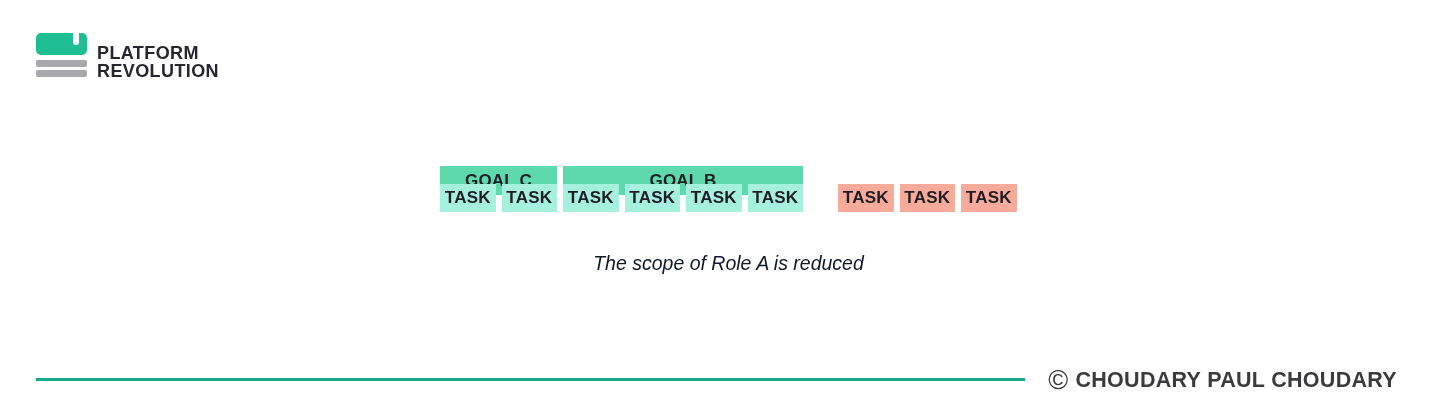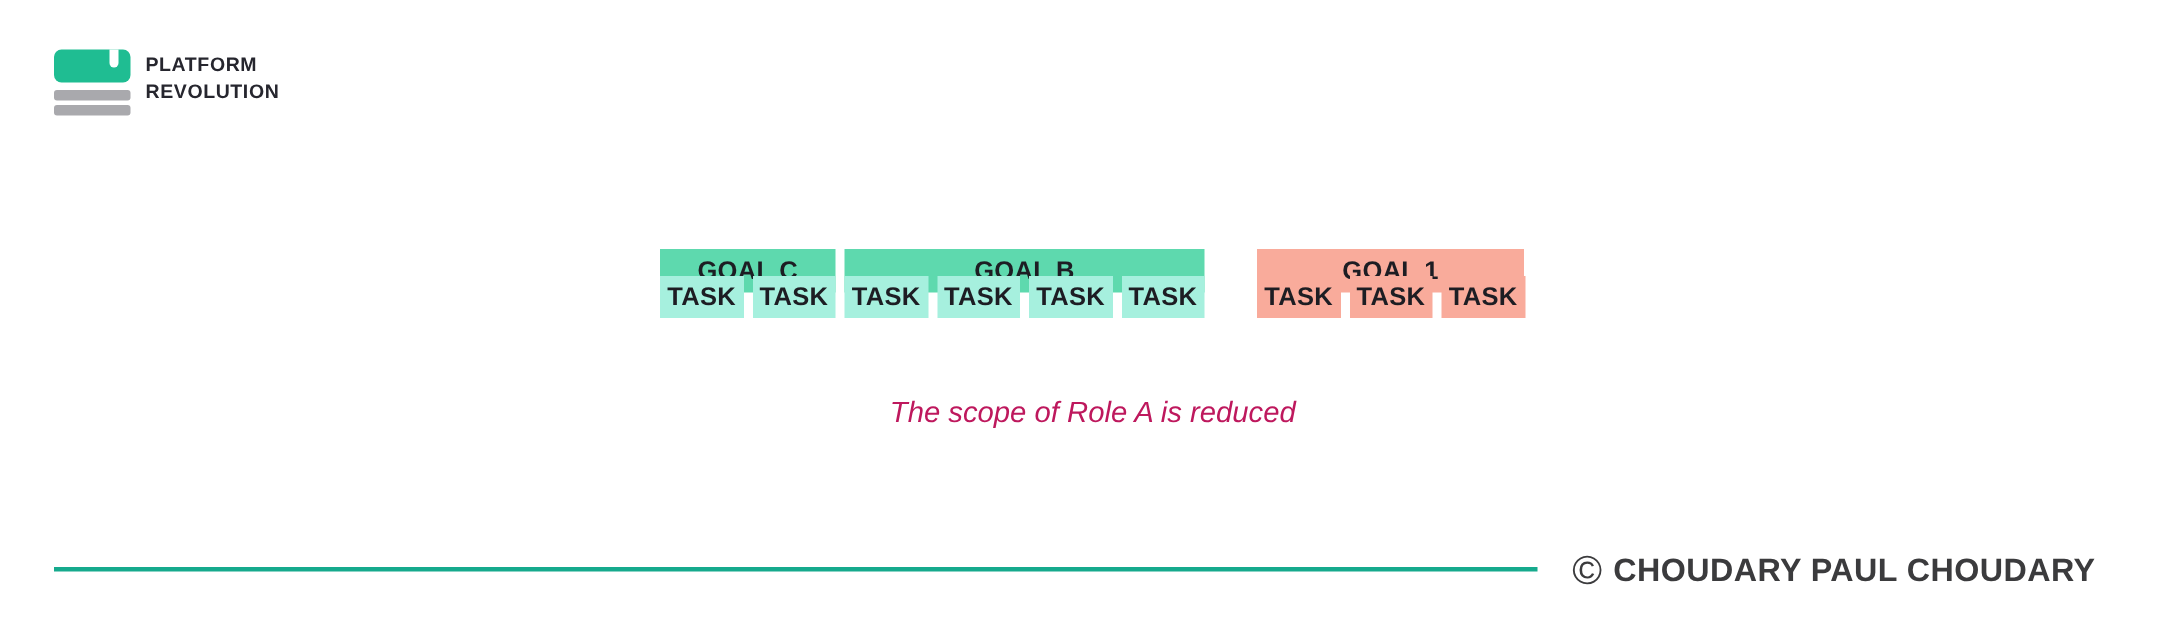--- a/index.html
+++ b/index.html
@@ -26,22 +26,22 @@
     background: #ffffff; border-radius: 0 0 3px 3px;
   }
   .logo-gray-bar {
     position: absolute; left: 0;
     width: 51px; height: 7px;
     background: #a9a9ad; border-radius: 2px;
   }
   .logo-gray-bar.b1 { top: 27px; }
   .logo-gray-bar.b2 { top: 37px; }
   .logo-text {
-    position: absolute; left: 61px; top: 1px;
-    font-size: 13px; font-weight: 800; letter-spacing: 0.4px;
+    position: absolute; left: 61px; top: 11px;
+    font-size: 18px; font-weight: 800; letter-spacing: 0.4px;
     line-height: 18px; color: #26262e; white-space: nowrap;
   }
 
   
   .bar {
     display: flex; align-items: center; justify-content: center;
     font-weight: 700; font-size: 17px; color: #1d1d23;
     letter-spacing: 0.2px; white-space: nowrap;
   }
   .role-bar {
@@ -62,21 +62,21 @@
   .tasks-row { position: absolute; top: 184px; display: flex; gap: 6px; }
   .tasks-green-row { left: 440px; }
   .tasks-salmon-row { left: 838px; }
   .task { width: 55.5px; height: 28px; }
   .task-green { background: #a6f0de; }
   .task-salmon { background: #f9ab9b; }
 
   .caption {
     position: absolute; left: 440px; top: 252px; width: 577px;
     text-align: center; font-style: italic; font-weight: 500;
-    font-size: 19.5px; color: #be185d; margin-top: 12px;
+    font-size: 19.5px; color: #0f172a;
   }
 
   
   .divider {
     position: absolute; left: 36px; top: 378px;
     width: 989px; height: 3px; background: #16aa8d;
   }
   .copyright {
     position: absolute; right: 59px; top: 368px;
     display: flex; align-items: center; gap: 7px;
@@ -104,21 +104,20 @@
       <div>REVOLUTION</div>
     </div>
   </div>
 
 
   <div class="goals-green">
     <div class="bar goal-green goal-c">GOAL C</div>
     <div class="bar goal-green goal-b">GOAL B</div>
   </div>
 
-  <div class="bar goal-salmon-bar">GOAL 1</div>
 
   <div class="tasks-row tasks-green-row">
     <div class="bar task task-green">TASK</div>
     <div class="bar task task-green">TASK</div>
     <div class="bar task task-green">TASK</div>
     <div class="bar task task-green">TASK</div>
     <div class="bar task task-green">TASK</div>
     <div class="bar task task-green">TASK</div>
   </div>
 

